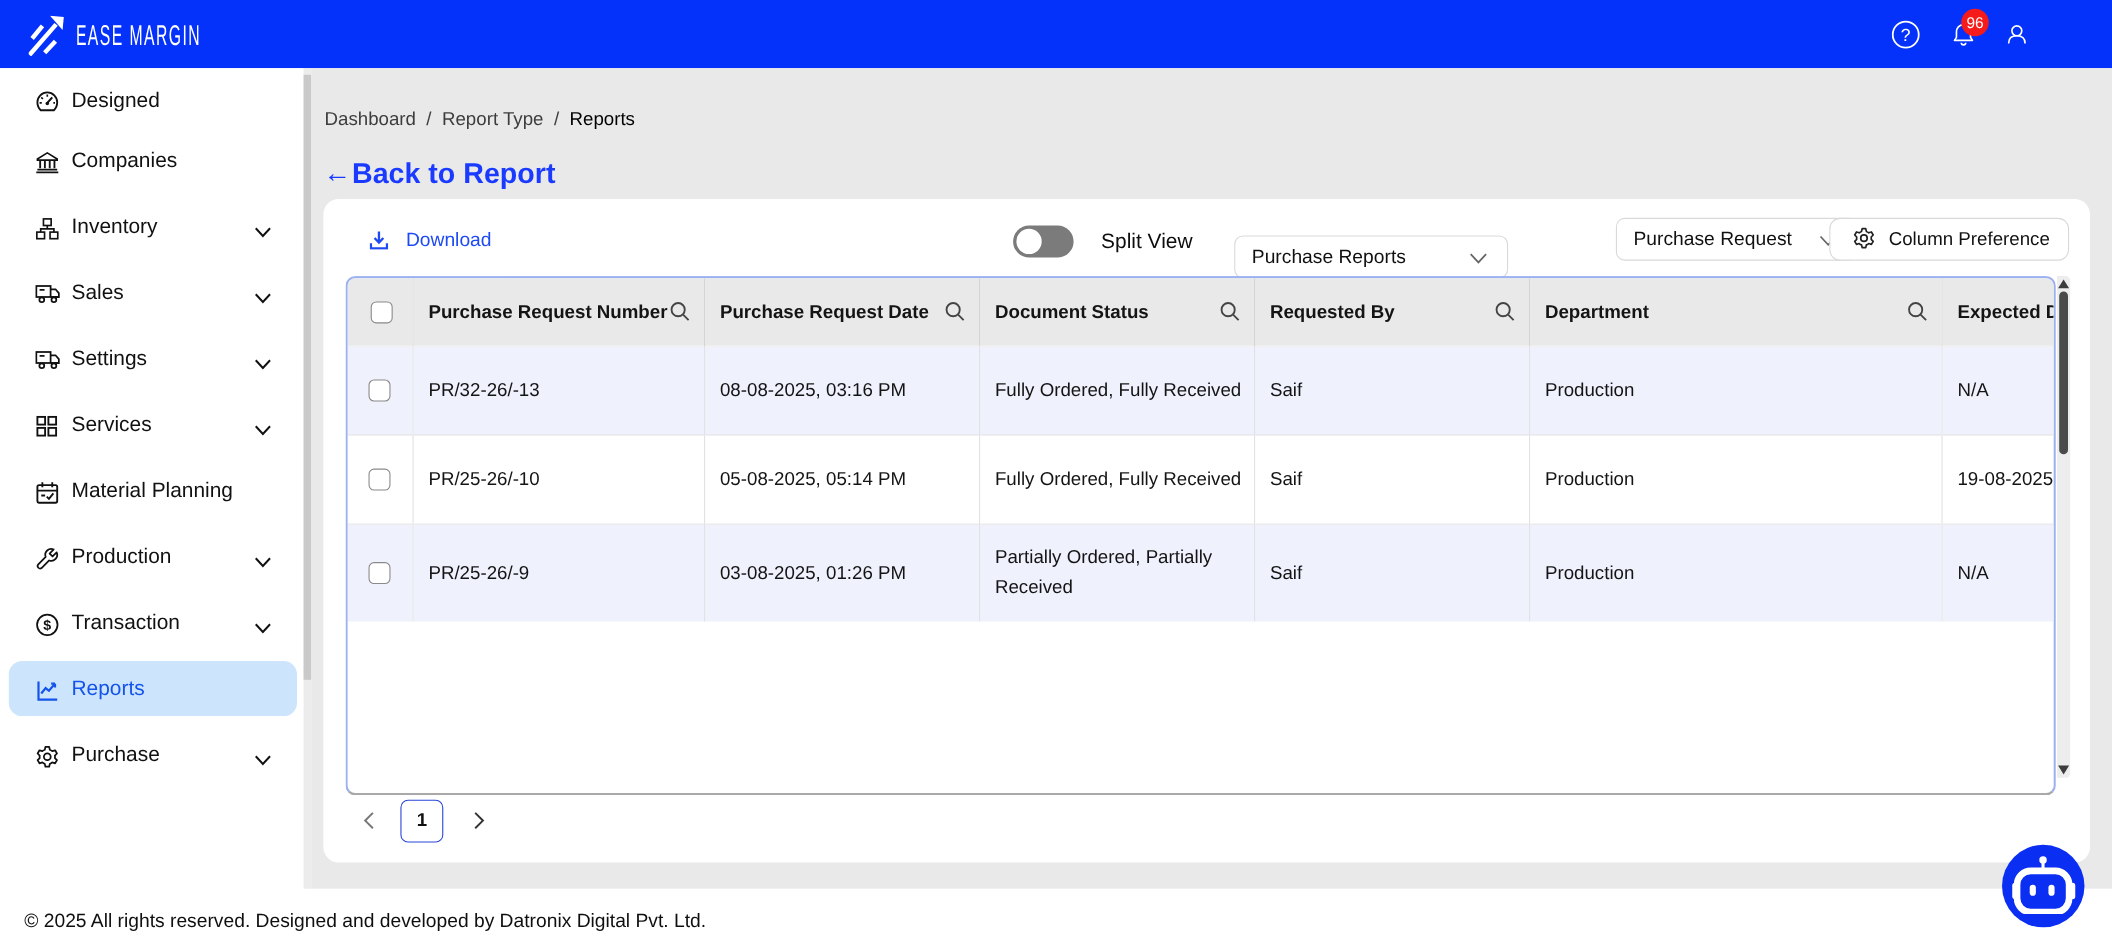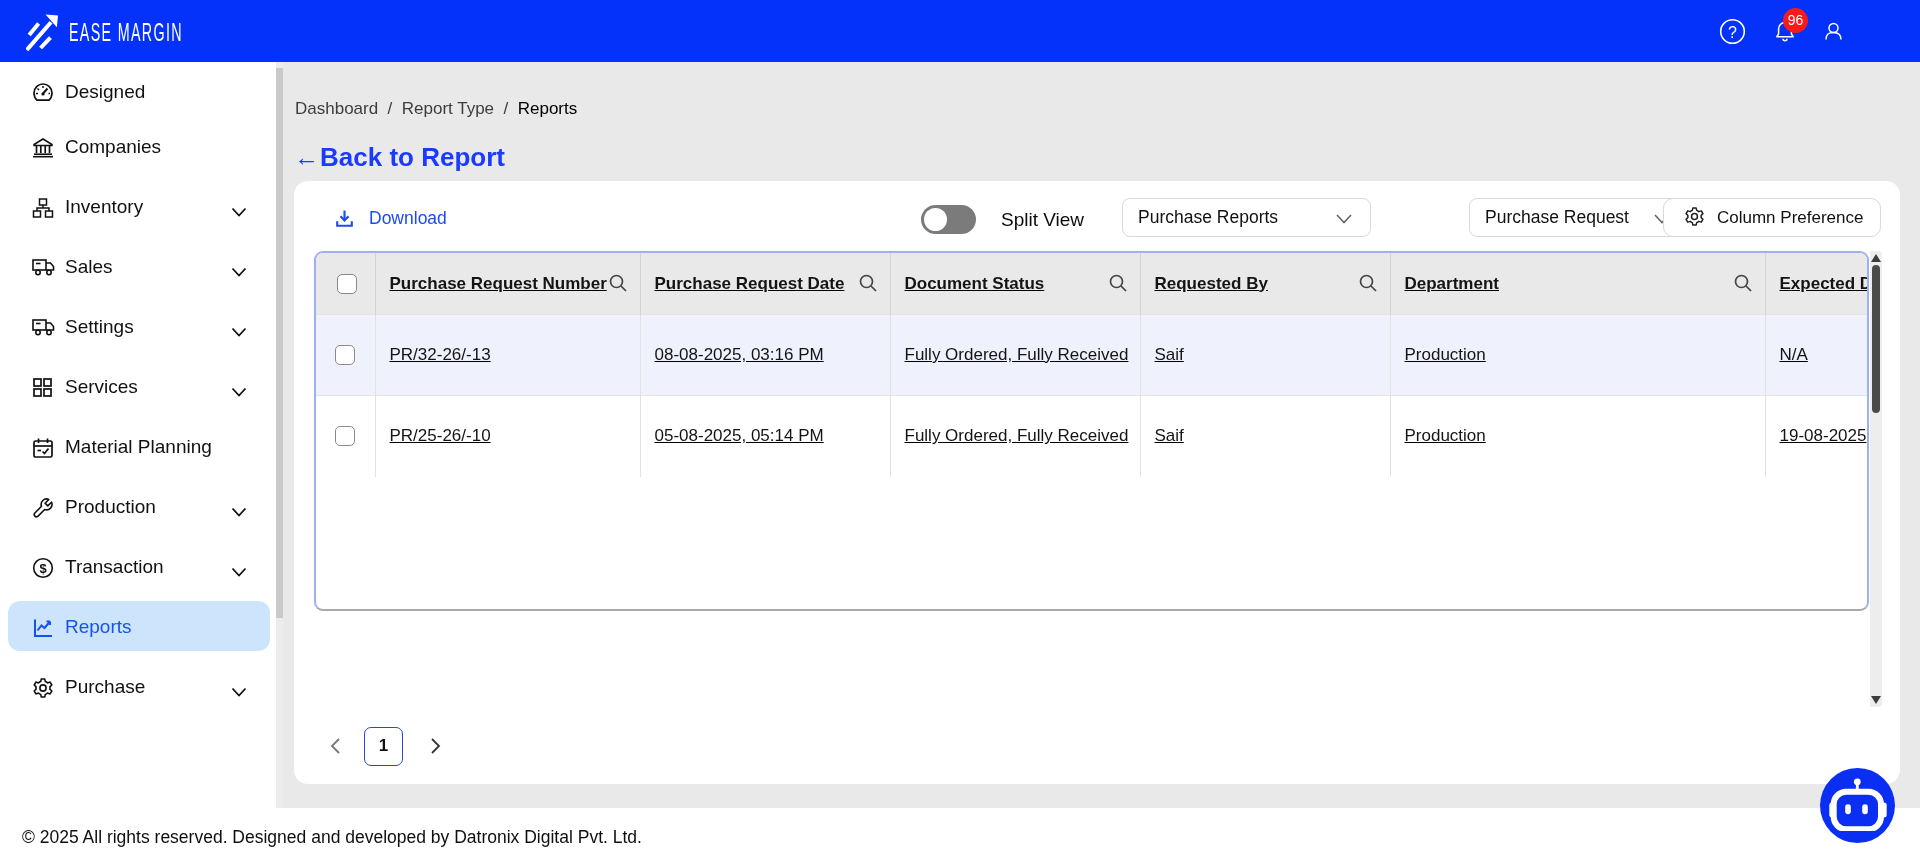--- a/index.html
+++ b/index.html
@@ -33,29 +33,29 @@
   #backarr { position:absolute; left:294px; top:143px; color:#1a3bff; font-size:25px; font-weight:400; }
   #card { position:absolute; left:294px; top:181px; width:1606px; height:603px; background:#fff; border-radius:14px; }
 
   
   #dl { position:absolute; left:336px; top:208px; color:#1d4af2; font-size:17.5px; }
   #splitlbl { position:absolute; left:1001px; top:209px; color:#0d0d0d; font-size:19px; font-weight:400; }
   #toggle { position:absolute; left:921px; top:205px; width:55px; height:29px; background:#7b7b7b; border-radius:14.5px; }
   #knob { position:absolute; left:923.5px; top:208px; width:23px; height:23px; background:#fff; border-radius:50%; }
   .dd { position:absolute; top:198px; height:39px; background:#fff; border:1px solid #d9d9d9; border-radius:8px;
        font-size:17.5px; color:#111; line-height:37px; padding-left:15px; }
-  #dd1 { left:1122px; width:249px; }
+  #dd1 { left:1122px; width:249px;margin-top:16px; }
   #dd2 { left:1469px; width:220px; }
   .ddchev { position:absolute; top:15px; }
   #colpref { position:absolute; left:1663px; top:198px; width:218px; height:39px; background:#fff;
      border:1px solid #d9d9d9; border-radius:10px; font-size:17px; color:#111; line-height:37px; }
 
   
-  #tblwrap { position:absolute; left:314px; top:251px; width:1555px; height:360px;
-     border:2px solid #9db1f0; border-bottom-color:#a9a9a9; border-radius:9px; overflow:hidden; background:#fff;text-decoration:underline; }
+  #tblwrap { position:absolute; left:314px; top:251px; width:1555px; height:472px;
+     border:2px solid #9db1f0; border-bottom-color:#a9a9a9; border-radius:9px; overflow:hidden; background:#fff; }
   table { border-collapse:collapse; table-layout:fixed; width:1551px; font-size:17px; color:#141414; }
   th, td { padding:0 6px 0 14px; text-align:left; font-weight:normal; vertical-align:middle;
      border-right:1px solid #e2e2e2; overflow:hidden; white-space:nowrap; }
   th { height:61.5px; background:#e9e9e9; font-weight:700; border-right:1px solid #d4d4d4; position:relative; padding-right:36px; }
   td { height:81px; border-top:1px solid #e4e4e4; }
   tr.lite td { background:#eff1fd; }
   .thsearch { position:absolute; right:12px; top:20px; }
   .cb { width:20px; height:20px; border:1.6px solid #8a8a8a; border-radius:5px; background:#fff; margin-left:5px; }
   #vscroll { position:absolute; left:1869.5px; top:251px; width:12.5px; height:456px; background:#ededed; border-radius:0 4px 4px 0; }
   #vthumb { position:absolute; left:1871.5px; top:265px; width:8.5px; height:148px; background:#4a4a4a; border-radius:4px;}
@@ -313,20 +313,31 @@
           <td>
             <div class="cb"></div>
           </td>
           <td>PR/25-26/-10</td>
           <td>05-08-2025, 05:14 PM</td>
           <td>Fully Ordered, Fully Received</td>
           <td>Saif</td>
           <td>Production</td>
           <td>19-08-2025</td>
         </tr>
+<tr class="lite" style="height:88px;">
+          <td style="height:88px;">
+            <div class="cb"></div>
+          </td>
+          <td>PR/25-26/-9</td>
+          <td>03-08-2025, 01:26 PM</td>
+          <td style="white-space:normal; line-height:1.55;">Partially Ordered, Partially Received</td>
+          <td>Saif</td>
+          <td>Production</td>
+          <td>N/A</td>
+        </tr>
 </tbody>
     </table>
 </div>
 <div id="vscroll"></div>
 <div class="varrow" style="left:1870.5px; top:254px; border-left:5.2px solid transparent; border-right:5.2px solid transparent; border-bottom:8px solid #3c3c3c;"></div>
 <div id="vthumb"></div>
 <div class="varrow" style="left:1870.5px; top:696px; border-left:5.2px solid transparent; border-right:5.2px solid transparent; border-top:8px solid #3c3c3c;"></div>
 
 <svg class="abs" style="left:327px; top:737px;" width="18" height="18" viewBox="0 0 18 18">
     <path d="M12 2 L5 9 L12 16" fill="none" stroke="#777" stroke-width="1.8"></path>

